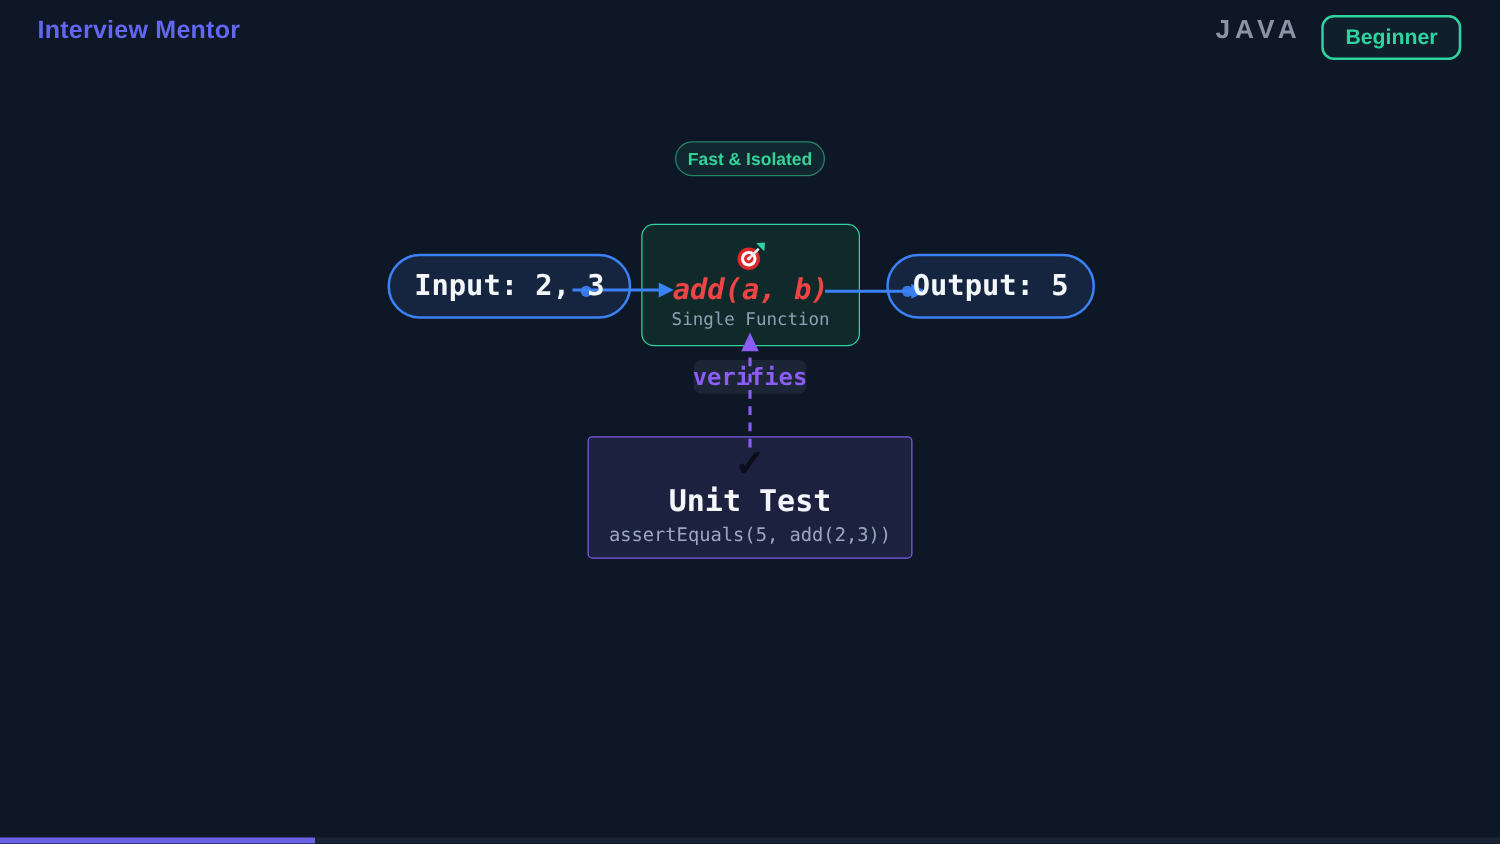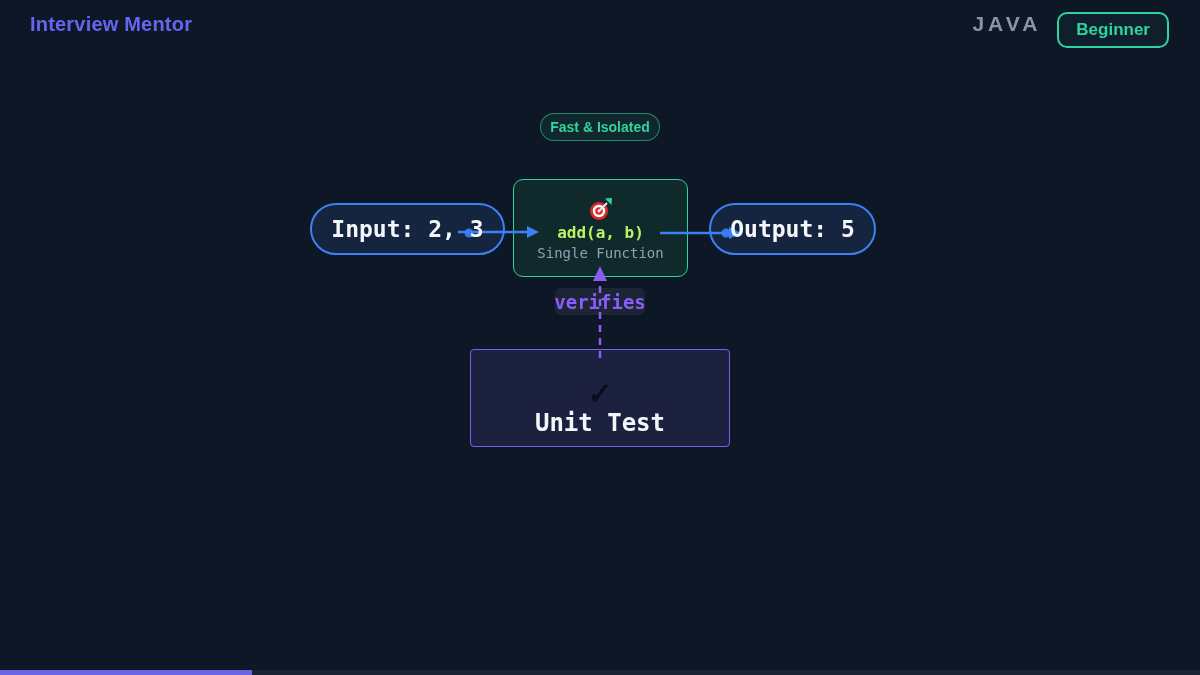--- a/index.html
+++ b/index.html
@@ -25,21 +25,21 @@
     position:absolute;left:540px;top:113px;width:120px;height:28px;box-sizing:border-box;
     border:1px solid rgba(52,211,153,.55);border-radius:999px;background:rgba(52,211,153,.09);
     display:flex;align-items:center;justify-content:center;
     color:#34d399;font-size:14px;font-weight:700;
   }
   .fn-box{
     position:absolute;left:513px;top:179px;width:175px;height:98px;box-sizing:border-box;
     border:1.5px solid #2dd4a0;border-radius:10px;background:#102a2c;
     display:flex;flex-direction:column;align-items:center;justify-content:center;gap:1px;
   }
-  .fn-box .fn-name{position:relative;z-index:3;color:#bef264;font-size:16px;font-weight:700;}
+  .fn-box .fn-name{position:relative;z-index:3;color:#ef4444;font-size:23px;font-weight:700;font-style:italic;}
   .fn-box .fn-sub{position:relative;z-index:3;color:#8fa0b3;font-size:14px;margin-top:2px;}
   .fn-icon{position:relative;z-index:3;height:26px;line-height:0;}
   .io-pill{
     position:absolute;top:203px;height:52px;box-sizing:border-box;
     border:2px solid #3b82f6;border-radius:26px;background:#16253f;
     display:flex;align-items:center;justify-content:center;
   }
   .io-pill span{position:relative;z-index:3;color:#f4f7fa;font-size:23px;font-weight:700;}
   .pill-input{left:310px;width:195px;}
   .pill-output{left:709px;width:167px;}
@@ -98,20 +98,21 @@
 
   <div class="io-pill pill-output">
     <span class="mono">Output: 5</span>
   </div>
 
   <div class="edge-label mono">verifies</div>
 
   <div class="test-box">
     <span class="check-glyph">✓</span>
     <span class="test-title mono">Unit Test</span>
+    <span class="test-code mono">assertEquals(5, add(2,3))</span>
   </div>
 
   <svg id="edges" width="1200" height="675">
 
     <line x1="458" y1="232" x2="529" y2="232" stroke="#3b82f6" stroke-width="2.5"></line>
     <polygon points="539,232 527,226 527,238" fill="#3b82f6"></polygon>
     <circle cx="469" cy="233" r="4.5" fill="#3b82f6" opacity=".9"></circle>
 
     <line x1="660" y1="233" x2="731" y2="233" stroke="#3b82f6" stroke-width="2.5"></line>
     <polygon points="741,233 729,227 729,239" fill="#3b82f6"></polygon>

